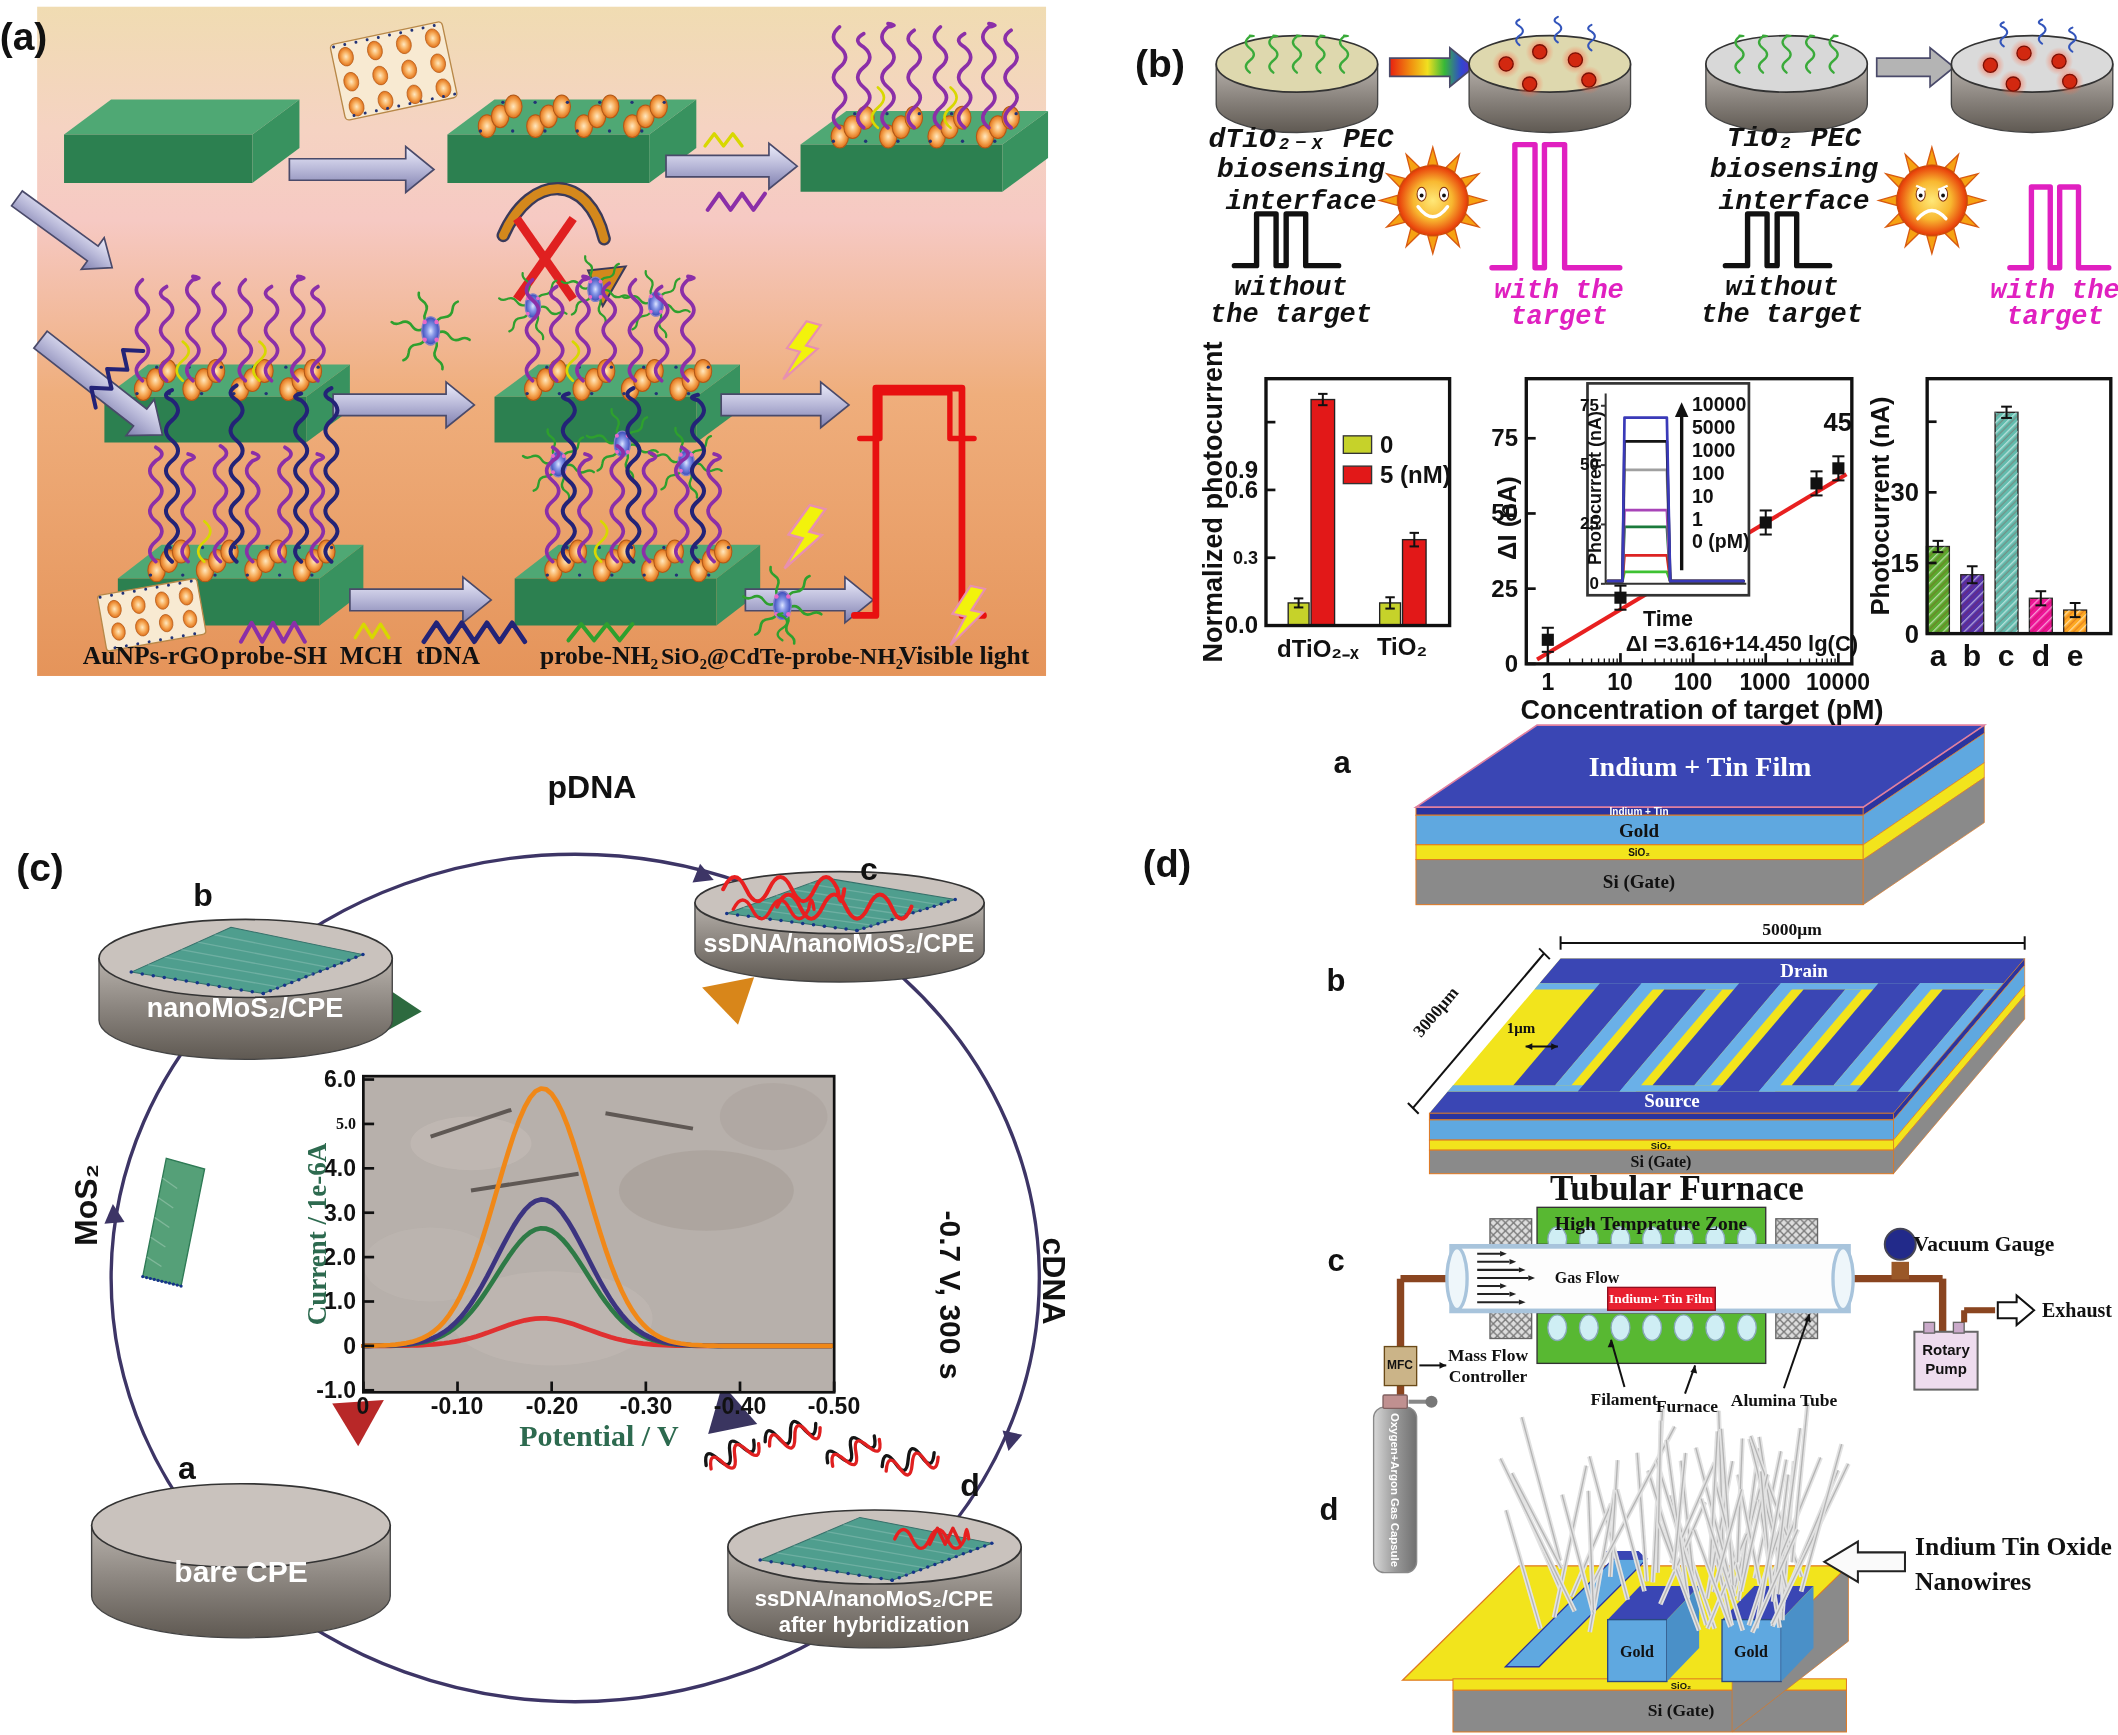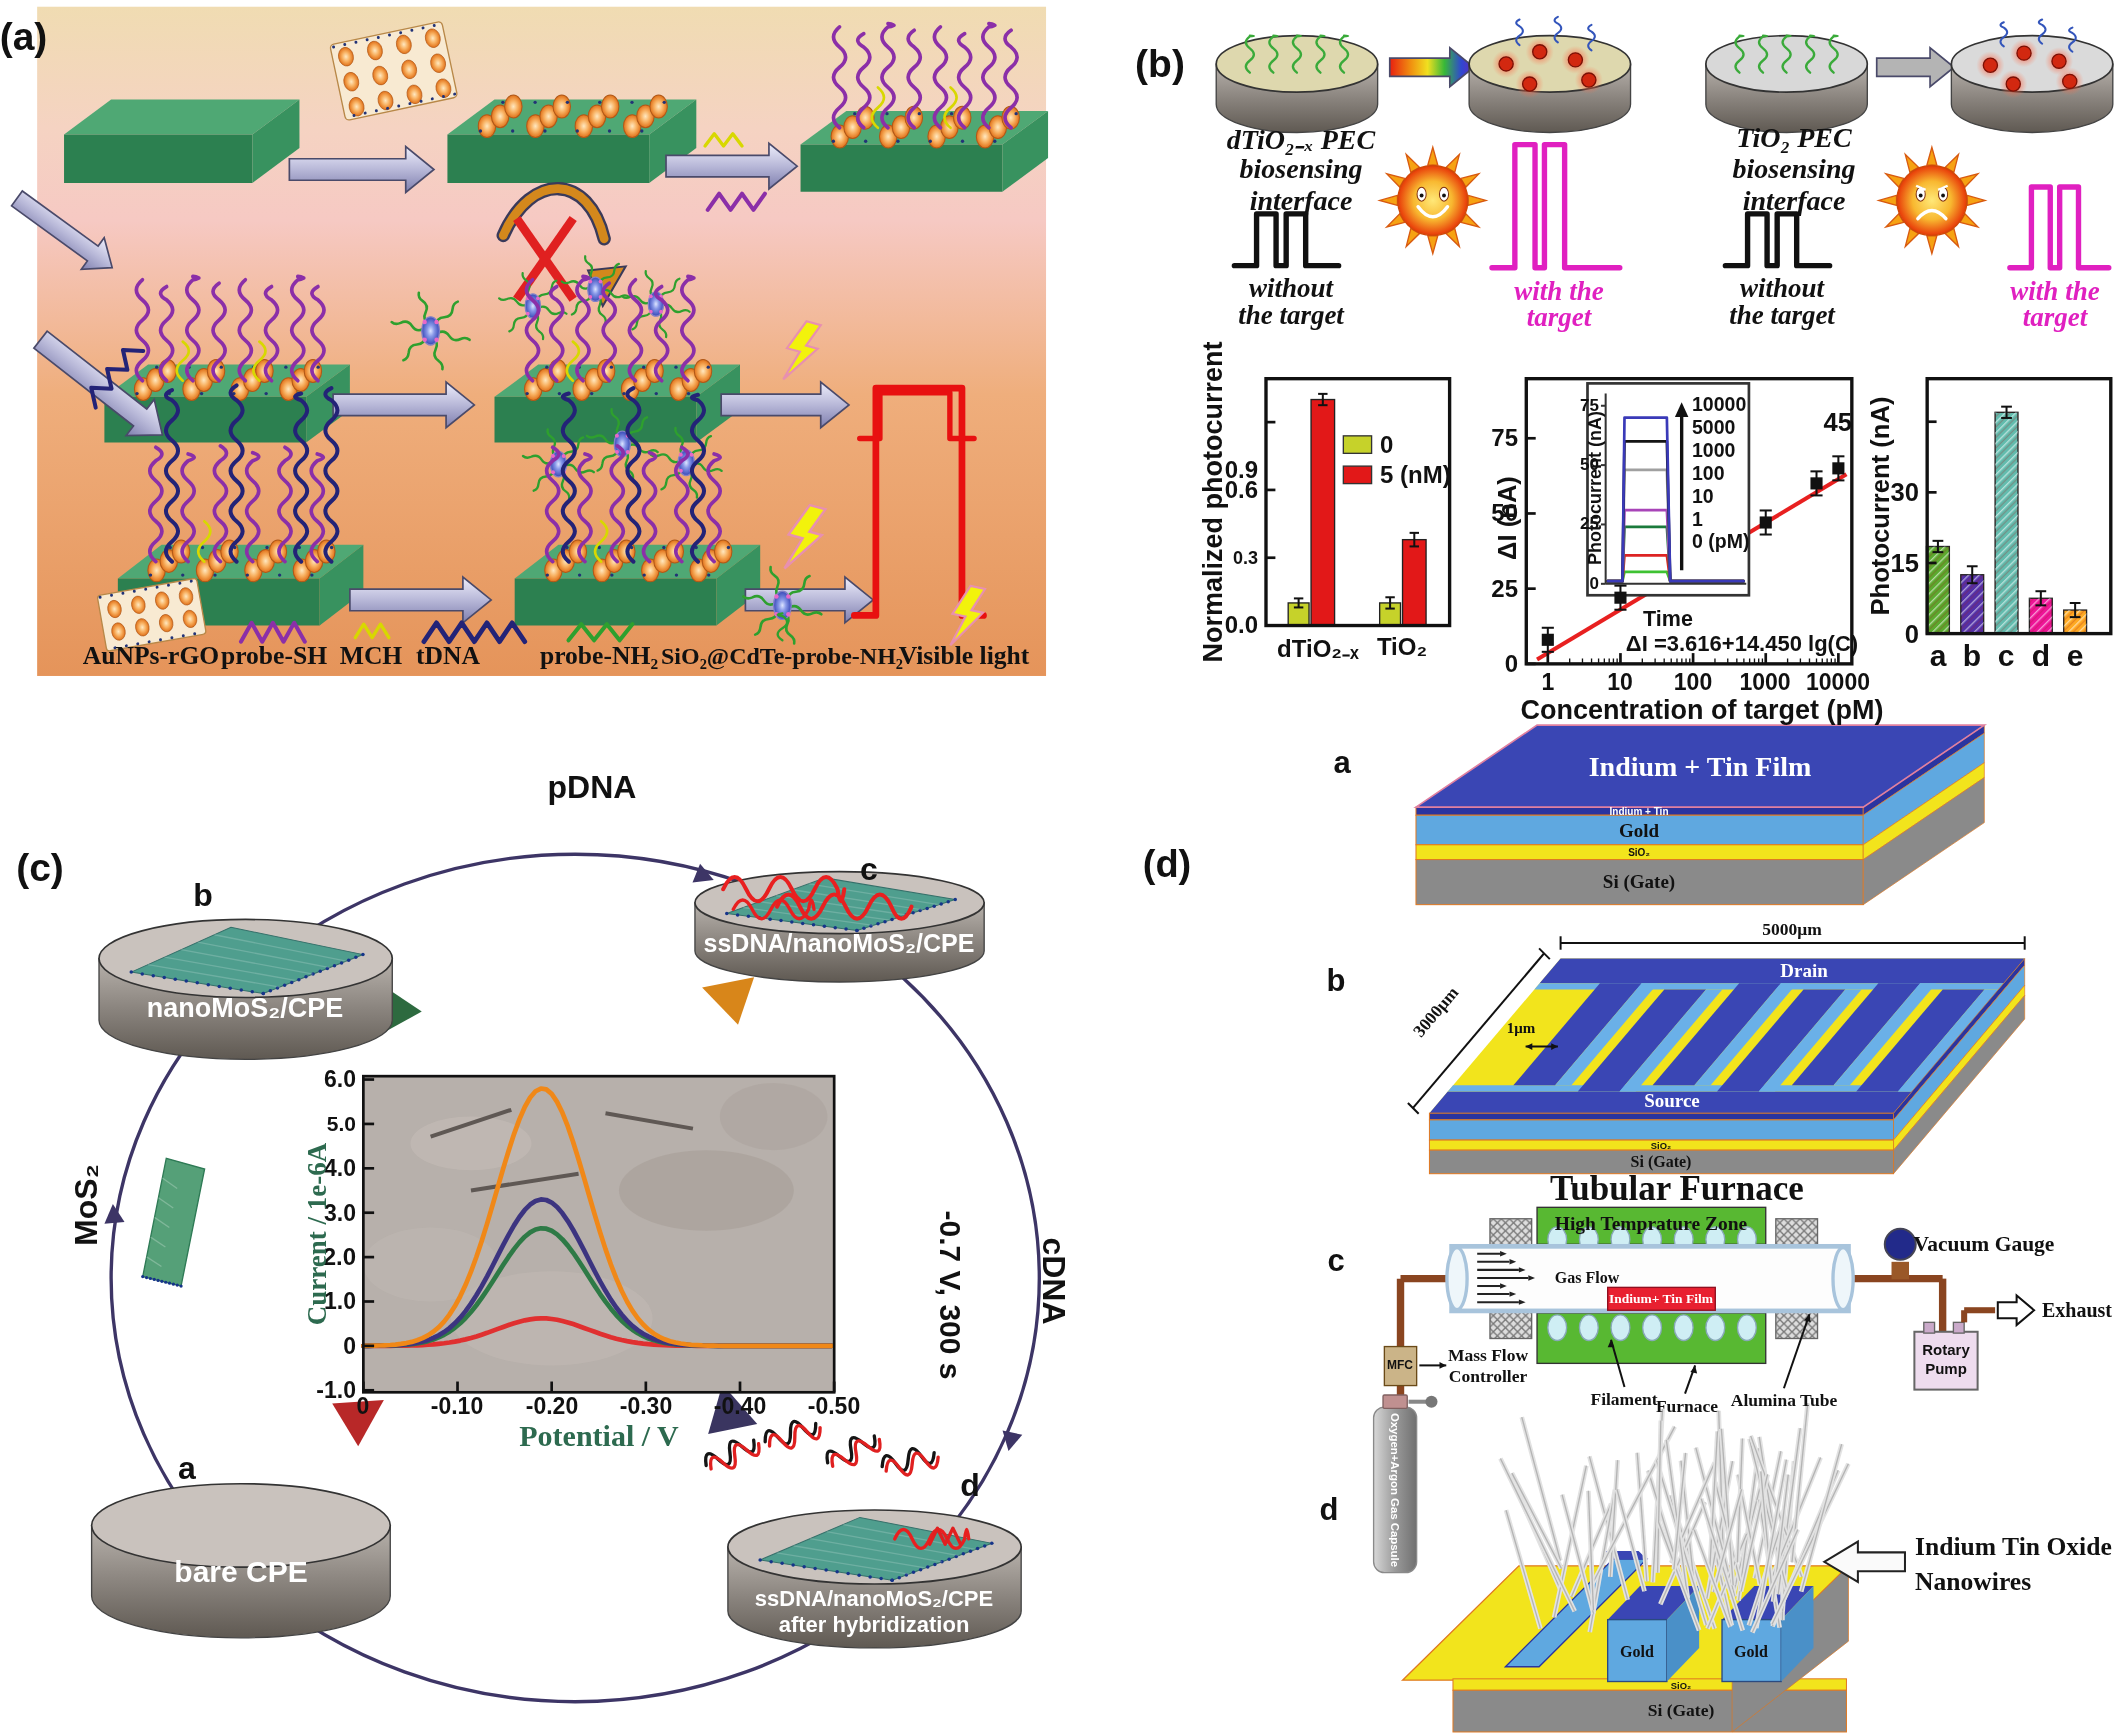--- a/index.html
+++ b/index.html
@@ -1,21 +1,21 @@
 <!DOCTYPE html>
 <html style="font-size:10.8px"><head>
 <meta charset="utf-8">
 <style>
   html,body{margin:0;padding:0;background:#fff}
   #canvas{position:relative;width:2119px;height:1736px;background:#fff;font-family:"Liberation Sans",sans-serif;overflow:hidden}
   #art{position:absolute;left:0;top:0;z-index:1}
   #labels{position:absolute;left:0;top:0;width:2119px;height:1736px;z-index:4;pointer-events:none}
   .lb{position:absolute;transform:translate(-50%,-50%);white-space:nowrap;font-weight:bold;color:#111;z-index:5;font-family:"Liberation Sans",sans-serif}
   .serif{font-family:"Liberation Serif",serif}
-  .script{font-family:Liberation Serif, serif;font-style:italic}
+  .script{font-family:Liberation Mono, monospace;font-style:italic}
   .white{color:#fff}
   .green{color:#2d6a4f}
   .magenta{color:#e020c0}
 </style>
 </head>
 <body>
 
 <div id="canvas">
   <svg id="art" width="2119" height="1736" viewBox="0 0 3150 2581">
     <defs>
@@ -1374,21 +1374,21 @@
       <div class="lb" style="left: 1919px; top: 634px; font-size: 25.6px; transform: translate(-100%, -50%);">0</div>
       <div class="lb" style="left: 1919px; top: 563px; font-size: 25.6px; transform: translate(-100%, -50%);">15</div>
       <div class="lb" style="left: 1919px; top: 492px; font-size: 25.6px; transform: translate(-100%, -50%);">30</div>
       <div class="lb" style="left: 1852px; top: 422px; font-size: 25.6px; transform: translate(-100%, -50%);">45</div>
       <div class="lb" style="left: 356px; top: 1390px; font-size: 23px; transform: translate(-100%, -50%);">-1.0</div>
       <div class="lb" style="left: 356px; top: 1346px; font-size: 23px; transform: translate(-100%, -50%);">0</div>
       <div class="lb" style="left: 356px; top: 1301px; font-size: 23px; transform: translate(-100%, -50%);">1.0</div>
       <div class="lb" style="left: 356px; top: 1257px; font-size: 24px; transform: translate(-100%, -50%);">2.0</div>
       <div class="lb" style="left: 356px; top: 1213px; font-size: 23px; transform: translate(-100%, -50%);">3.0</div>
       <div class="lb" style="left: 356px; top: 1168px; font-size: 23px; transform: translate(-100%, -50%);">4.0</div>
-      <div class="lb" style="left: 356px; top: 1124px; font-size: 21px; transform: translate(-100%, -50%);">5.0</div>
+      <div class="lb" style="left: 356px; top: 1124px; font-size: 16px; transform: translate(-100%, -50%); font-family: Liberation Serif, serif;">5.0</div>
       <div class="lb" style="left: 356px; top: 1079px; font-size: 23px; transform: translate(-100%, -50%);">6.0</div>
       <div class="lb" style="left: 363px; top: 1406px; font-size: 23px; transform: translate(-50%, -50%);">0</div>
       <div class="lb" style="left: 457px; top: 1406px; font-size: 23px; transform: translate(-50%, -50%);">-0.10</div>
       <div class="lb" style="left: 552px; top: 1406px; font-size: 23px; transform: translate(-50%, -50%);">-0.20</div>
       <div class="lb" style="left: 646px; top: 1406px; font-size: 23px; transform: translate(-50%, -50%);">-0.30</div>
       <div class="lb" style="left: 740px; top: 1406px; font-size: 23px; transform: translate(-50%, -50%);">-0.40</div>
       <div class="lb" style="left: 834px; top: 1406px; font-size: 23px; transform: translate(-50%, -50%);">-0.50</div>
     </div>
 
   <div class="lb" style="left:23.5px;top:37px;font-size:39px">(a)</div>

